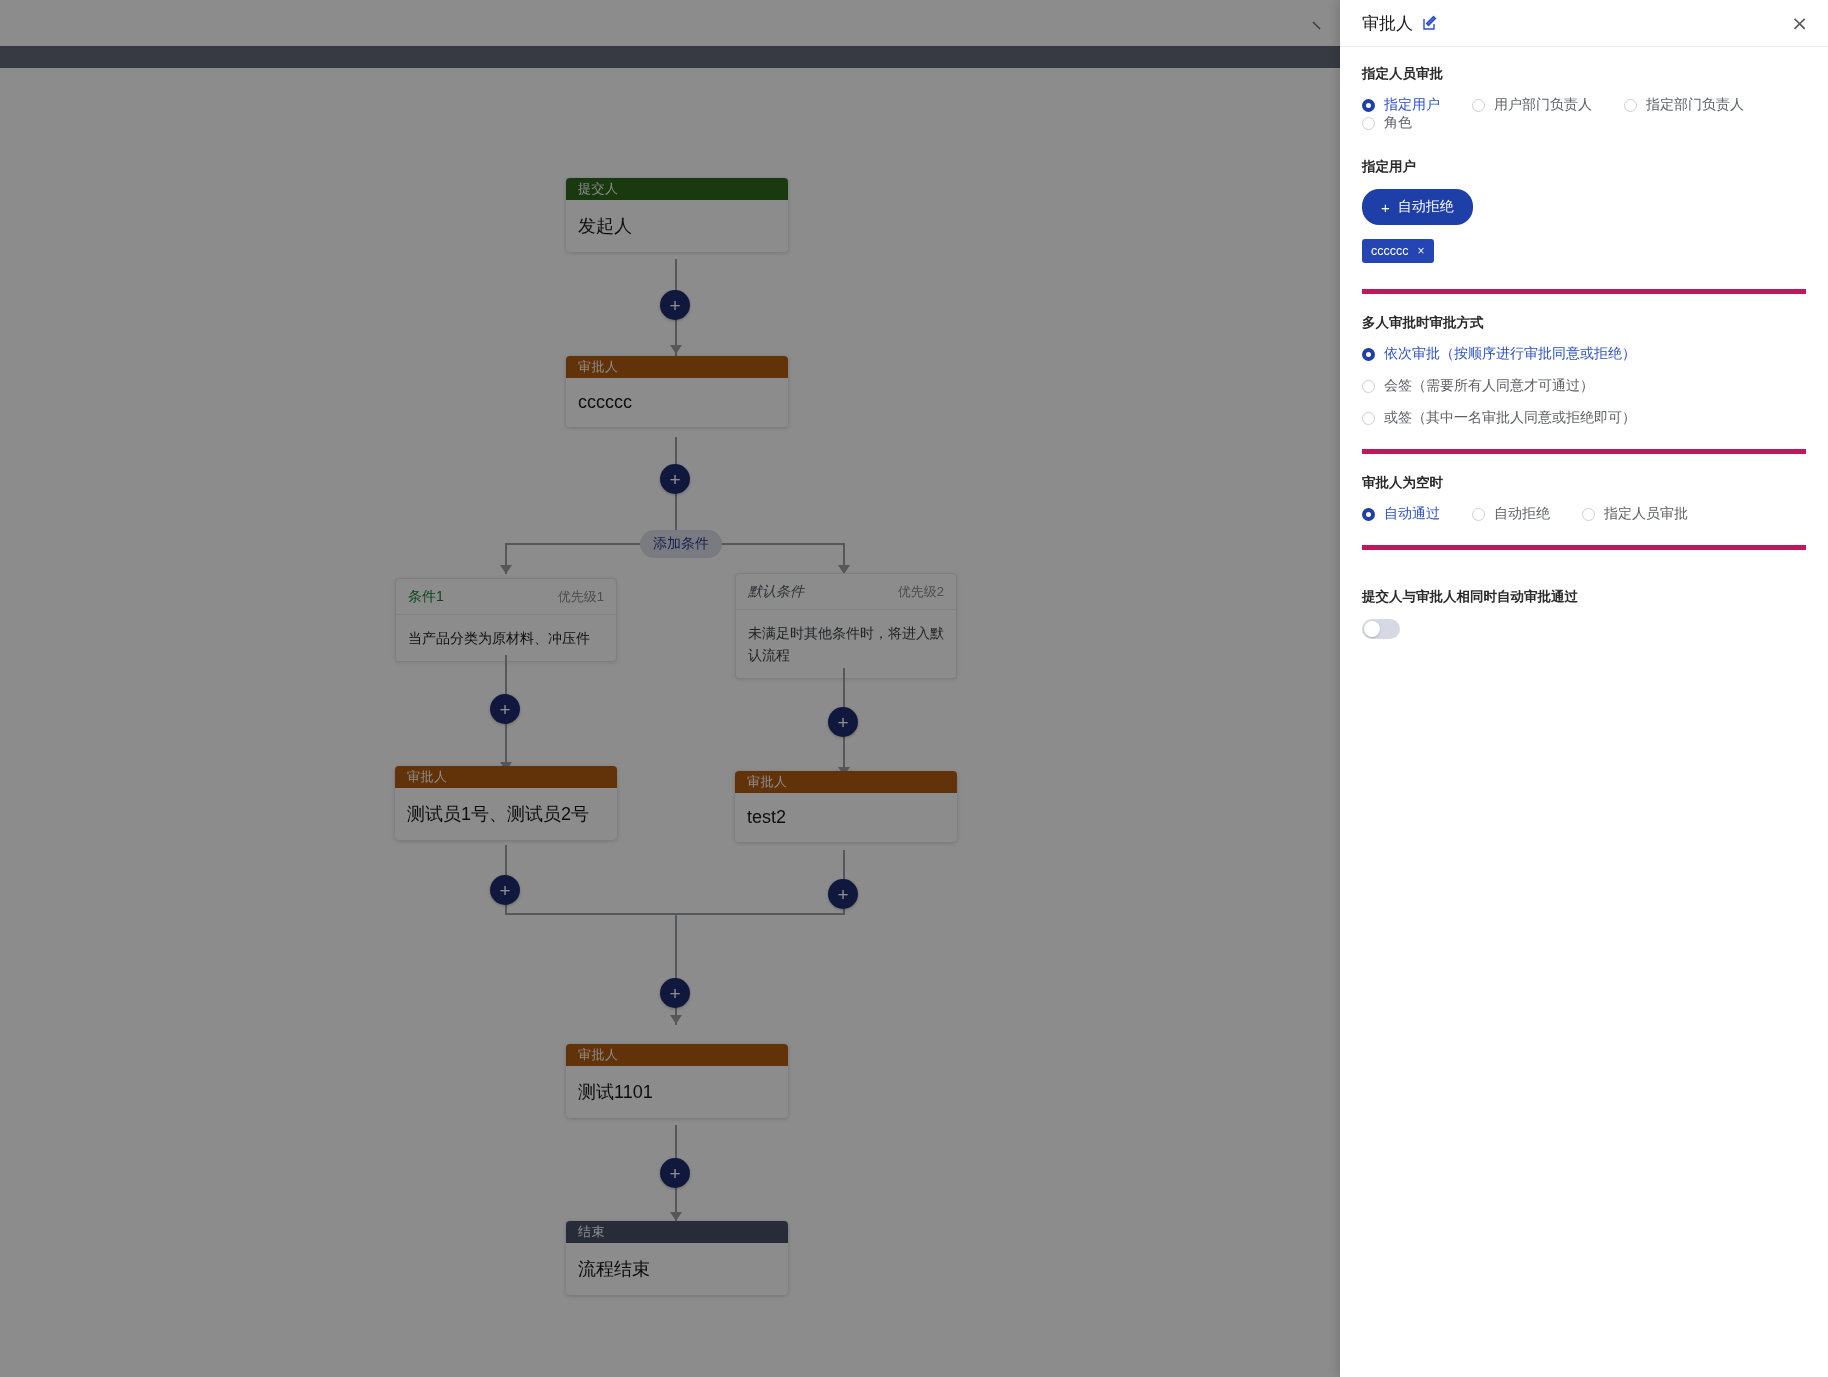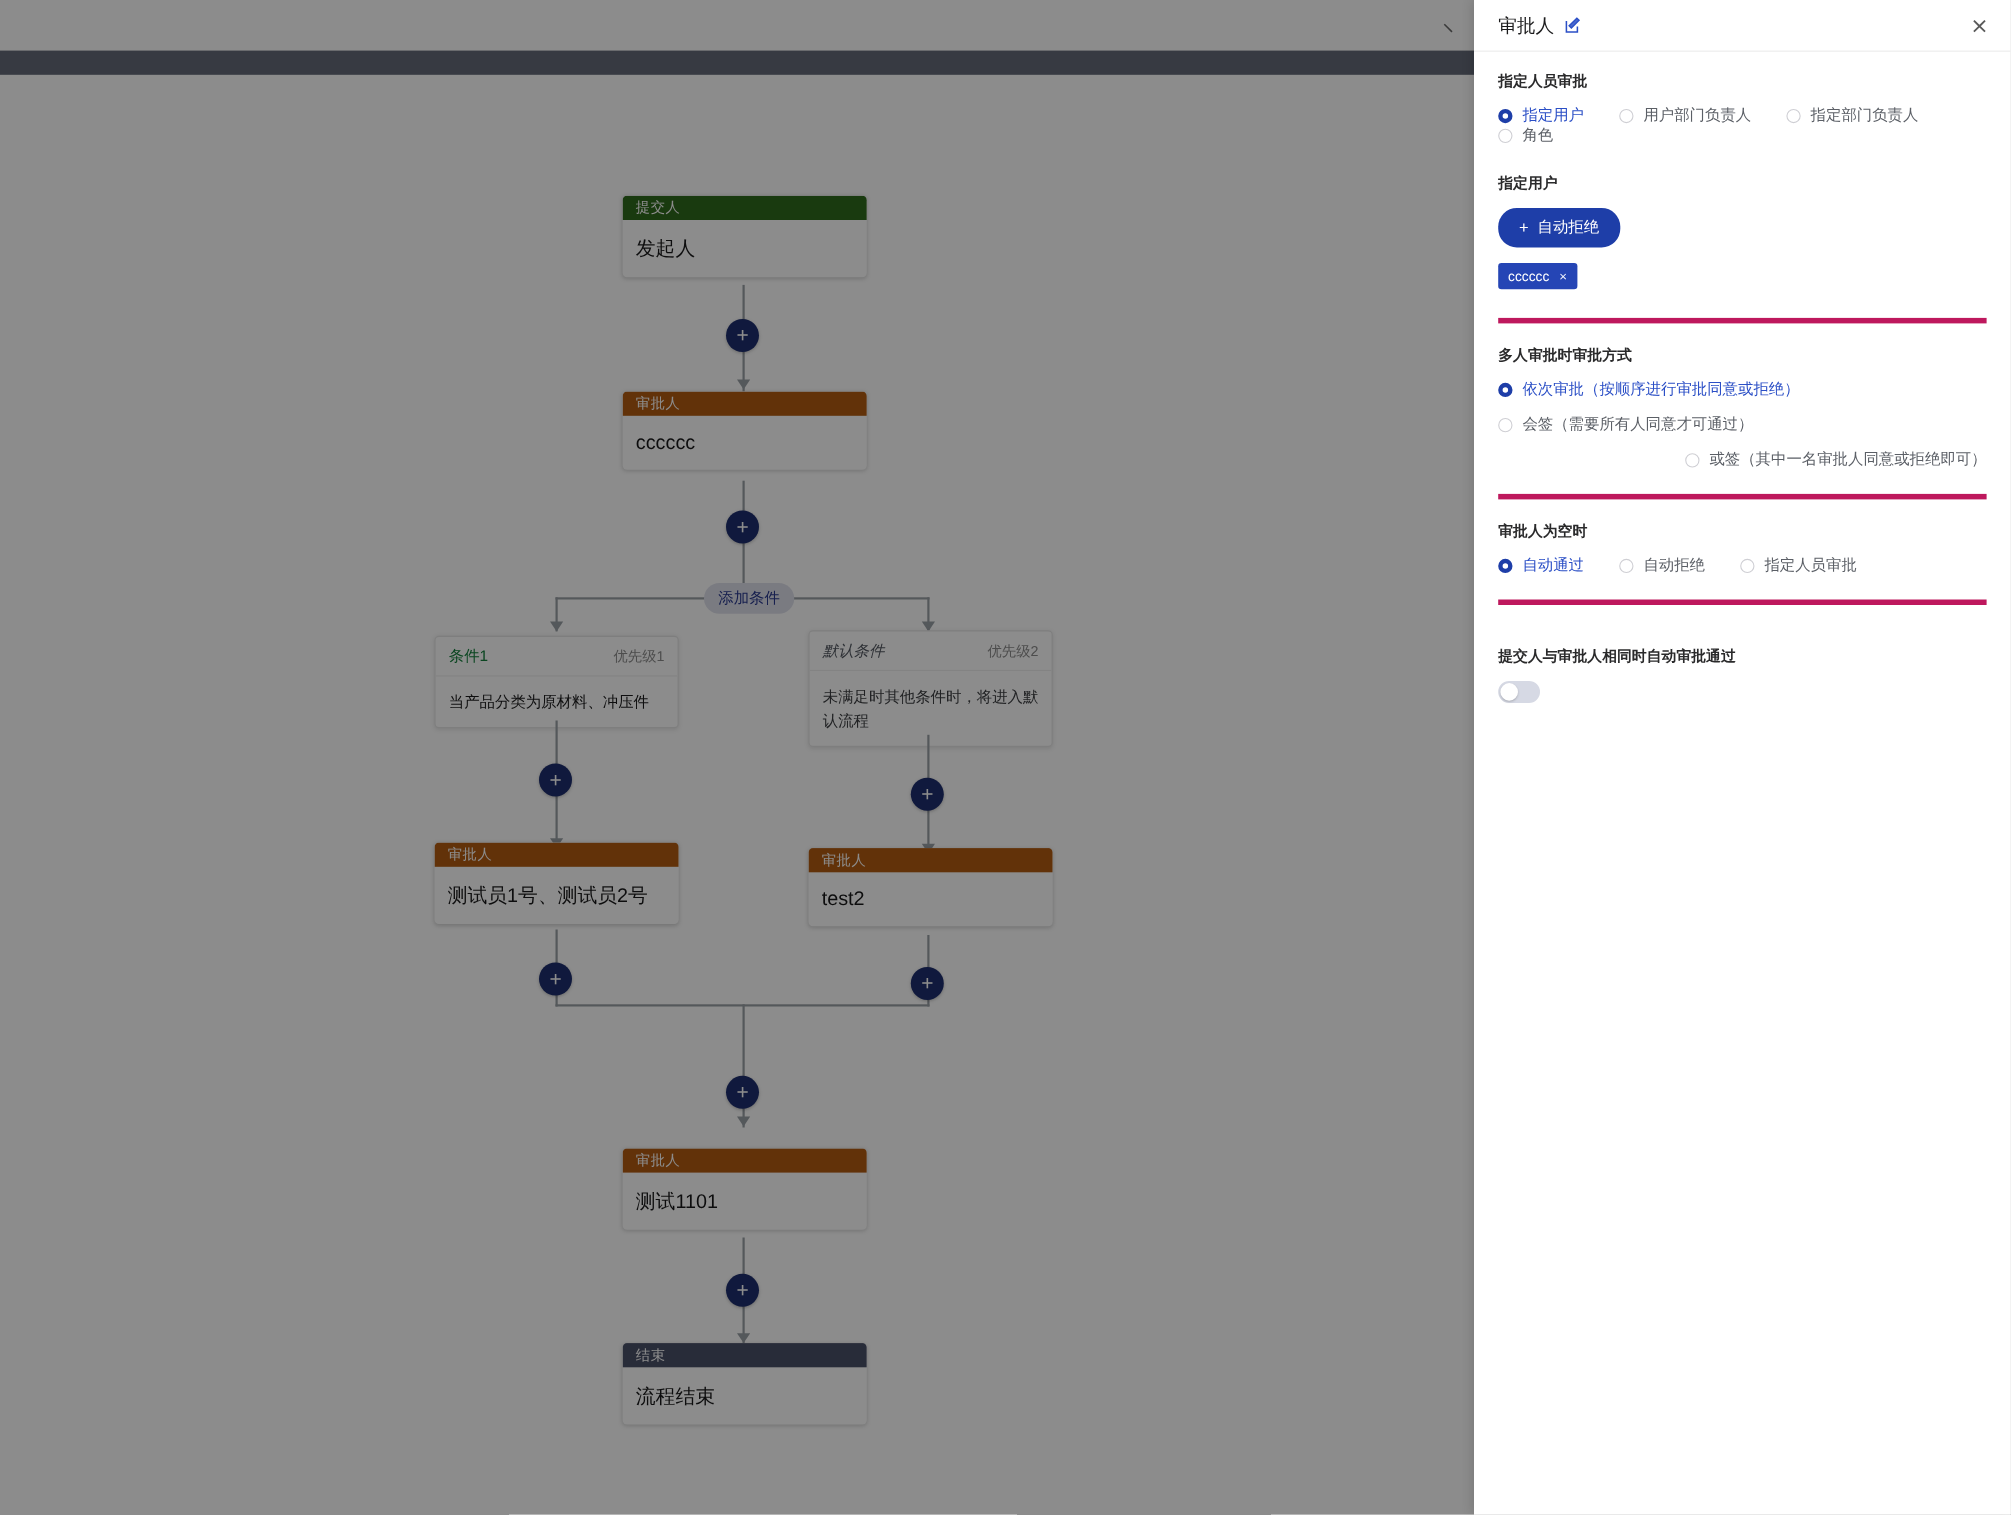--- a/index.html
+++ b/index.html
@@ -353,21 +353,21 @@
       <div class="sec-label">多人审批时审批方式</div>
       <div class="radio-row stacked">
         <label class="radio sel">
           <span class="dot on"></span>
           <span class="radio-lbl">依次审批（按顺序进行审批同意或拒绝）</span>
         </label>
         <label class="radio">
           <span class="dot"></span>
           <span class="radio-lbl">会签（需要所有人同意才可通过）</span>
         </label>
-        <label class="radio" style="margin-bottom:4px;justify-content:flex-end;">
+        <label class="radio" style="margin-bottom:4px;">
           <span class="dot"></span>
           <span class="radio-lbl">或签（其中一名审批人同意或拒绝即可）</span>
         </label>
       </div>
     </div>
 
     <div class="section divided" style="padding-top:20px;padding-bottom:22px;">
       <div class="sec-label">审批人为空时</div>
       <div class="radio-row">
         <label class="radio sel">

